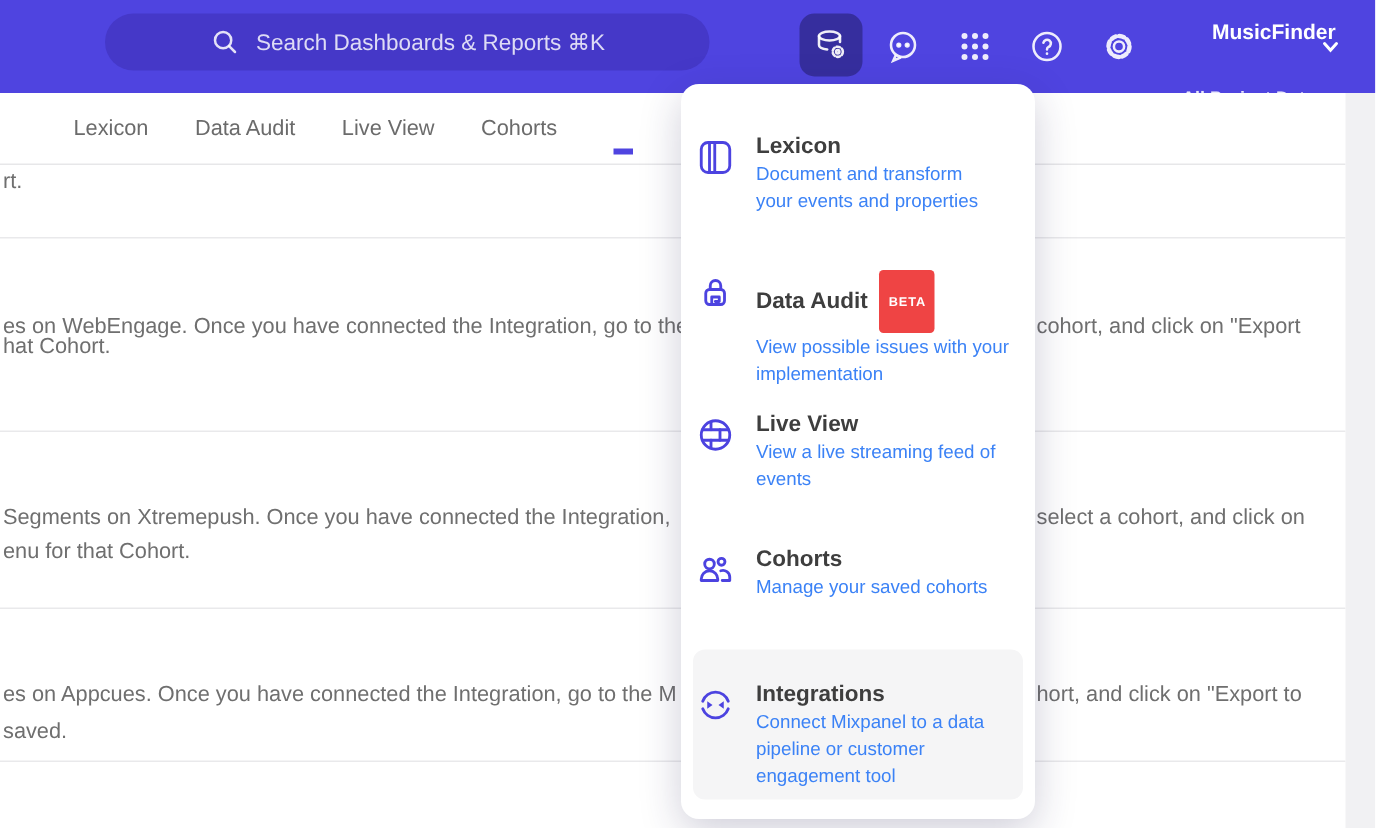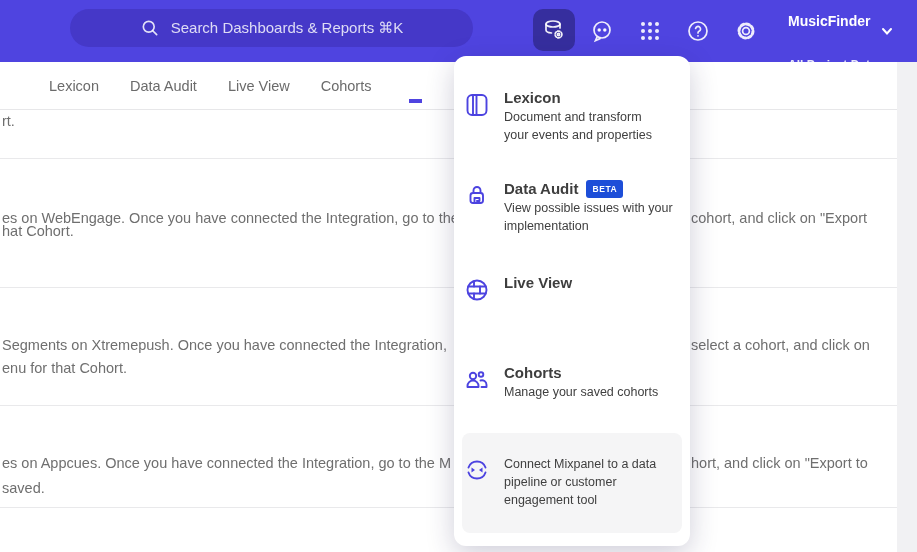--- a/index.html
+++ b/index.html
@@ -15,21 +15,21 @@
     background:#4538C8;display:flex;align-items:center;justify-content:center;gap:11px;
     color:rgba(255,255,255,0.82);font-size:15px;cursor:text;
   }
   .searchpill svg{flex:0 0 auto;}
   .icon-btn{
     position:absolute;top:12px;width:38px;height:38px;border:none;background:transparent;
     display:flex;align-items:center;justify-content:center;cursor:pointer;padding:0;
   }
   .icon-btn.active{top:9px;width:42px;height:42px;background:#362E9E;border-radius:10px;}
   .project{position:absolute;left:788px;top:12px;width:100px;color:#fff;cursor:pointer;}
-  .project .pname{font-size:14px;font-weight:bold;line-height:18px;}
+  .project .pname{font-size:14px;font-weight:bold;line-height:18px;margin-left:20px;}
   .project .psub{font-size:12px;font-weight:bold;line-height:15px;color:rgba(255,255,255,0.88);margin-top:28px;}
   .chevron{position:absolute;left:878px;top:22px;width:18px;height:18px;display:flex;align-items:center;justify-content:center;cursor:pointer;}
   
   .tabbar{
     position:absolute;left:0;top:62px;width:897px;height:48px;background:#fff;
     border-bottom:1px solid #e7e7e9;display:flex;align-items:center;gap:31px;
     padding-left:49px;z-index:2;
   }
   .tab{font-size:14.5px;color:#6b6b6b;cursor:pointer;white-space:nowrap;}
   .tab-indicator{position:absolute;left:409px;top:37px;width:13px;height:4px;background:#4F44E0;}
@@ -42,24 +42,24 @@
   .scrollstrip{position:absolute;left:897px;top:62px;width:20px;height:490px;background:#f1f1f3;z-index:2;cursor:pointer;}
   
   .menu-panel{
     position:absolute;left:454px;top:56px;width:236px;height:490px;background:#fff;
     border-radius:12px;box-shadow:0 8px 28px rgba(35,32,80,0.22);z-index:10;
   }
   .menu-highlight{position:absolute;left:8px;top:377px;width:220px;height:100px;background:#f5f5f6;border-radius:8px;}
   .menu-item{position:absolute;left:10px;display:flex;gap:14px;cursor:pointer;width:216px;}
   .menu-item .micon{flex:0 0 26px;margin-top:3px;}
   .mi-title{font-size:15px;font-weight:bold;color:#3e3e3e;line-height:18px;display:flex;align-items:center;gap:8px;}
-  .mi-desc{font-size:12.5px;color:#404040;line-height:15px;margin-top:1px;white-space:pre-line;}
+  .mi-desc{font-size:12.5px;color:#3b82f6;line-height:15px;margin-top:1px;white-space:pre-line;}
   .beta-badge{
-    background:#1d4ed8;color:#fff;font-size:8.5px;font-weight:bold;letter-spacing:0.6px;
-    border-radius:3px;padding:4px 6px;line-height:10px;display:inline-block;
+    background:#ef4444;color:#fff;font-size:8.5px;font-weight:bold;letter-spacing:0.6px;
+    border-radius:3px;padding:16px 6px;line-height:10px;display:inline-block;
   }
   svg{display:block;}
 </style>
 </head>
 <body>
 
 <div class="screen">
 
   <header class="topbar">
     <div class="searchpill">
@@ -218,20 +218,22 @@
           <line x1="4.5" y1="16.5" x2="21.5" y2="16.5"></line>
           <line x1="10" y1="4.5" x2="10" y2="9.5"></line>
           <line x1="16" y1="9.5" x2="16" y2="16.5"></line>
           <line x1="10" y1="16.5" x2="10" y2="21.5"></line>
         </svg>
       </span>
       <span>
         <span class="mi-title">
             <span>Live View</span>
           </span>
+        <span class="mi-desc">View a live streaming feed of
+events</span>
       </span>
     </div>
 
     <div class="menu-item" style="top:308px">
       <span class="micon">
         <svg width="26" height="26" viewBox="0 0 26 26" fill="none" stroke="#4C43E0" stroke-width="1.9" stroke-linecap="round" stroke-linejoin="round">
           <circle cx="9" cy="9" r="3.2"></circle>
           <circle cx="17" cy="7.5" r="2.3"></circle>
           <path d="M3.5 20v-1a5.5 5.5 0 0 1 11 0v1z"></path>
           <path d="M16.5 13.5a4.5 4.5 0 0 1 6 4.2V20h-5"></path>
@@ -248,20 +250,23 @@
     <div class="menu-item" style="top:398px">
       <span class="micon">
         <svg width="26" height="26" viewBox="0 0 26 26" fill="none" stroke="#4C43E0" stroke-width="1.9" stroke-linecap="round" stroke-linejoin="round">
           <path d="M4.5 10.5a9 9 0 0 1 17 0"></path>
           <path d="M21.5 15.5a9 9 0 0 1-17 0"></path>
           <path d="M7.5 10.5 L11 13 L7.5 15.5 Z" fill="#4C43E0" stroke="none"></path>
           <path d="M18.5 15.5 L15 13 L18.5 10.5 Z" fill="#4C43E0" stroke="none"></path>
         </svg>
       </span>
       <span>
+        <span class="mi-title">
+            <span>Integrations</span>
+          </span>
         <span class="mi-desc">Connect Mixpanel to a data
 pipeline or customer
 engagement tool</span>
       </span>
     </div>
   </div>
 
 </div>
 
 </body></html>

